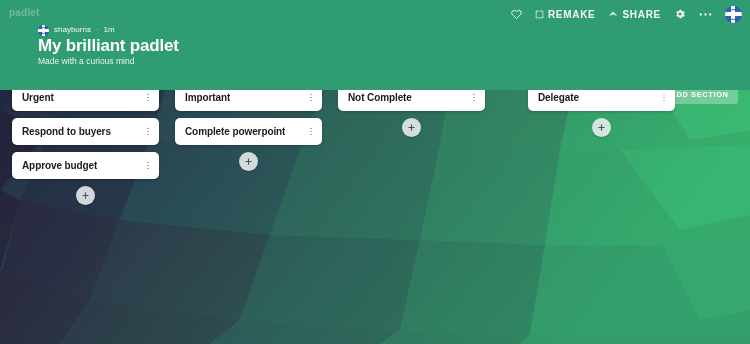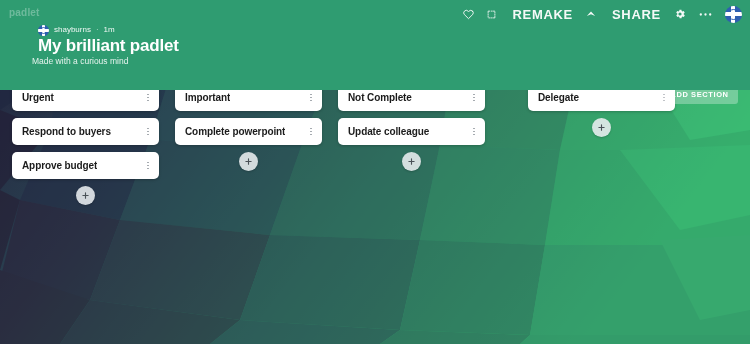--- a/index.html
+++ b/index.html
@@ -50,23 +50,23 @@
     position: absolute;
     top: 5px; right: 8px;
     display: flex;
     align-items: center;
     gap: 13px;
     height: 18px;
   }
   .tb-item {
     display: flex;
     align-items: center;
-    gap: 16px;
+    gap: 4px;
     color: #ffffff;
-    font-size: 13px;
+    font-size: 10px;
     font-weight: 700;
     letter-spacing: .7px;
     opacity: .95;
     cursor: pointer;
   }
   .tb-icon { display: inline-flex; align-items: center; justify-content: center; }
   .tb-icon svg { display: block; }
 
   #avatar {
     width: 17px; height: 17px;
@@ -135,21 +135,21 @@
     position: absolute;
     top: 36px; left: 38px;
     font-size: 17px;
     font-weight: 700;
     color: #ffffff;
     letter-spacing: -.2px;
     line-height: 19px;
   }
   #padlet-subtitle {
     position: absolute;
-    top: 56px; left: 32px;
+    top: 56px; left: 38px;
     font-size: 8.5px;
     font-weight: 400;
     color: rgba(255,255,255,.88);
     line-height: 11px;
   }
 
   
   #board {
     position: absolute;
     top: 74px; left: 0;
@@ -432,28 +432,20 @@
 
     <div class="column col-2">
       <div class="card">
         <span class="card-title">Not Complete</span>
         <span class="kebab">
             <i></i>
             <i></i>
             <i></i>
           </span>
       </div>
-      <div class="card">
-        <span class="card-body">Update colleague</span>
-        <span class="kebab">
-            <i></i>
-            <i></i>
-            <i></i>
-          </span>
-      </div>
       <div class="add-card-btn">
         <svg width="9" height="9" viewBox="0 0 24 24" fill="none" stroke="#4a5157" stroke-width="3" stroke-linecap="round">
           <path d="M12 5v14M5 12h14"></path>
         </svg>
       </div>
     </div>
 
     <div class="column col-3">
       <div class="card">
         <span class="card-title">Delegate</span>

